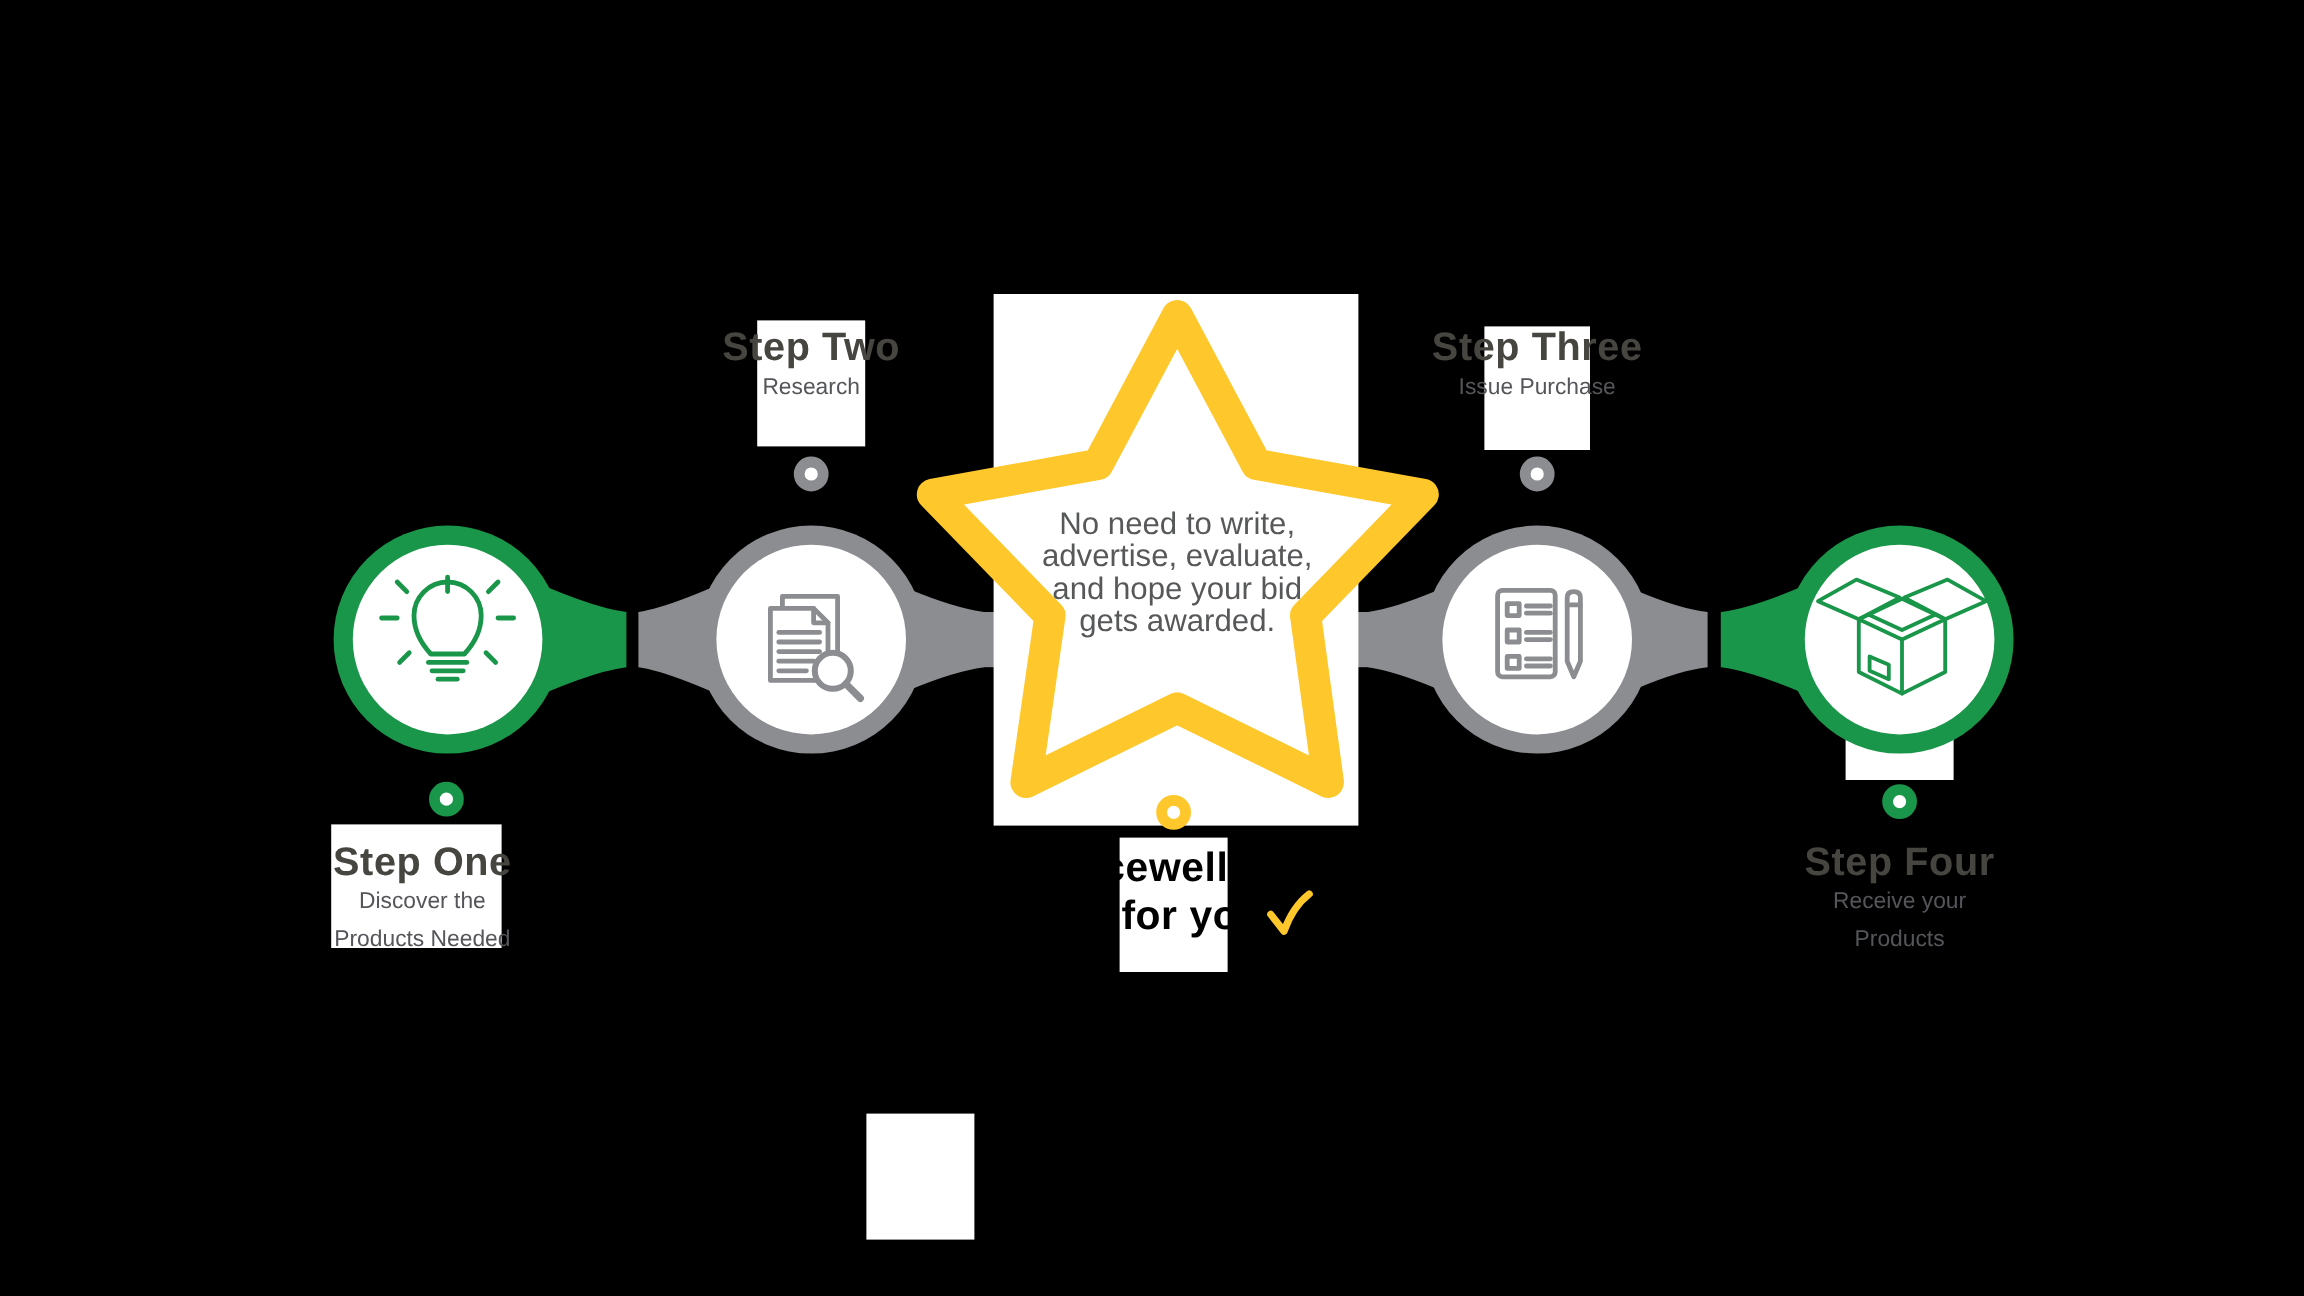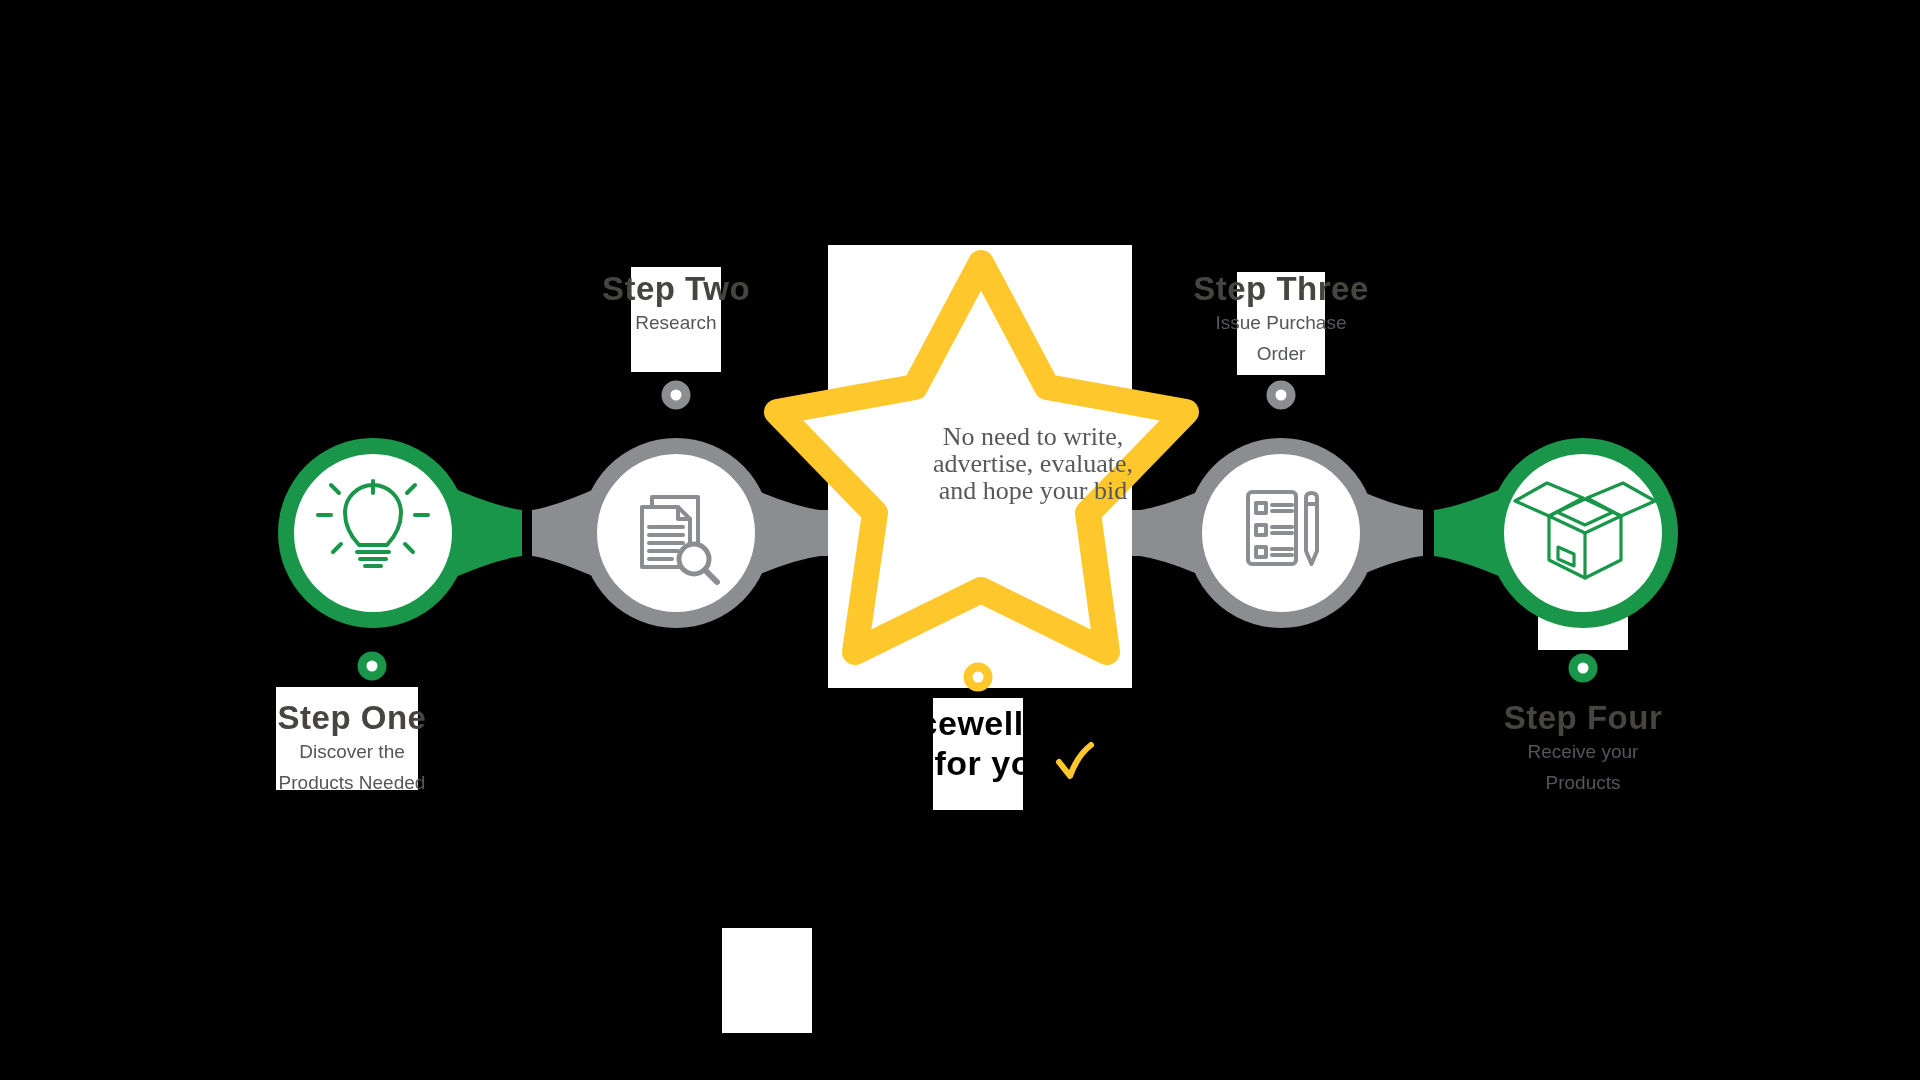--- a/index.html
+++ b/index.html
@@ -136,39 +136,39 @@
   </svg>
 
   <div class="tblock" style="left:676px;top:270px;">
     <div class="title">Step Two</div>
     <div class="sub">Research</div>
   </div>
 
   <div class="tblock" style="left:1281px;top:270px;">
     <div class="title">Step Three</div>
     <div class="sub">Issue Purchase</div>
-    <div class="sub">Order</div>
   </div>
 
   <div class="tblock" style="left:352px;top:699px;">
     <div class="title">Step One</div>
     <div class="sub">Discover the</div>
     <div class="sub">Products Needed</div>
   </div>
 
   <div class="tblock" style="left:1583px;top:699px;">
     <div class="title">Step Four</div>
     <div class="sub">Receive your</div>
     <div class="sub">Products</div>
   </div>
 
-  <div class="tblock" style="left:1033px;top:423px;width:420px;font-family:Liberation Serif, serif;">
+  <div class="tblock" style="left:981px;top:423px;width:420px;">
     <div class="star-msg">No need to write,</div>
     <div class="star-msg">advertise, evaluate,</div>
     <div class="star-msg">and hope your bid</div>
+    <div class="star-msg">gets awarded.</div>
   </div>
 
   <div class="tblock" style="left:978px;top:703px;width:420px;">
     <div class="tagline">Sourcewell hope</div>
     <div class="tagline">it for you</div>
   </div>
 
 </div>
 
 </body></html>

